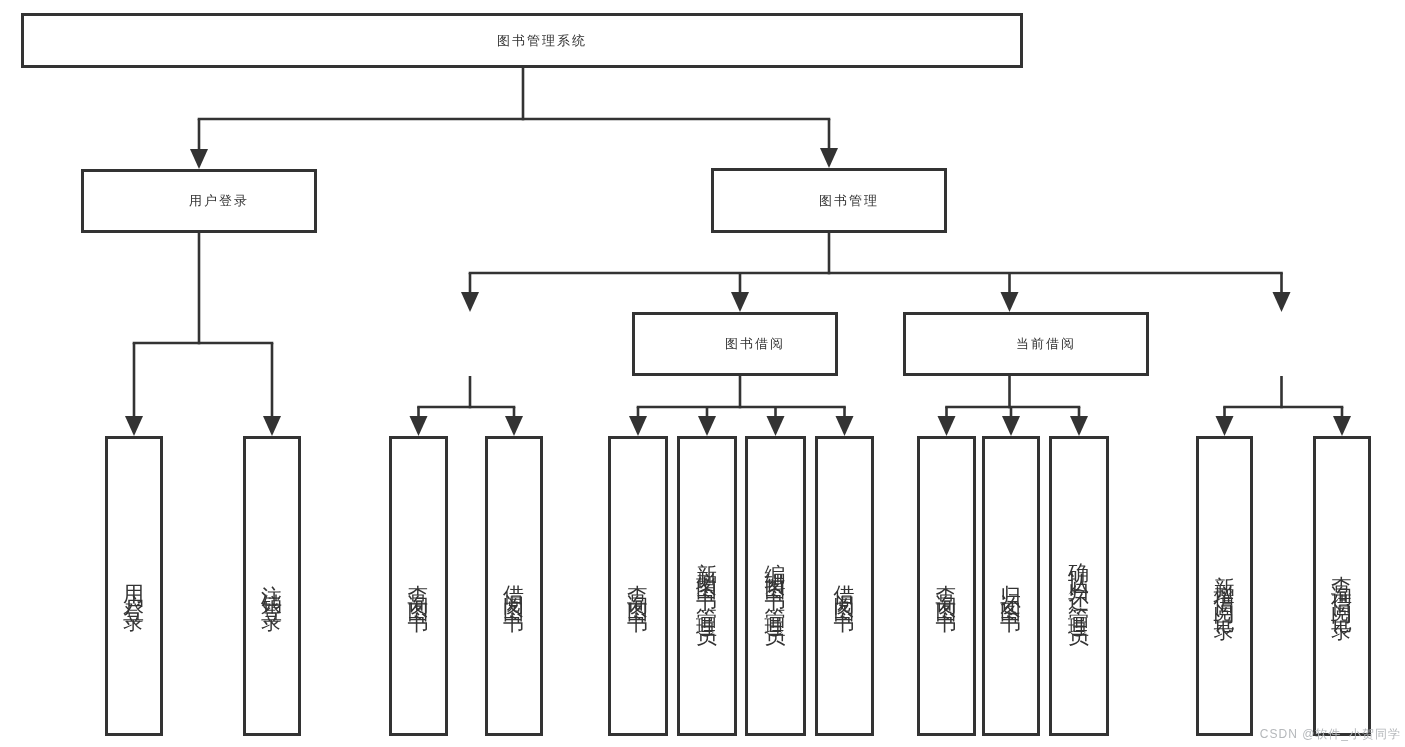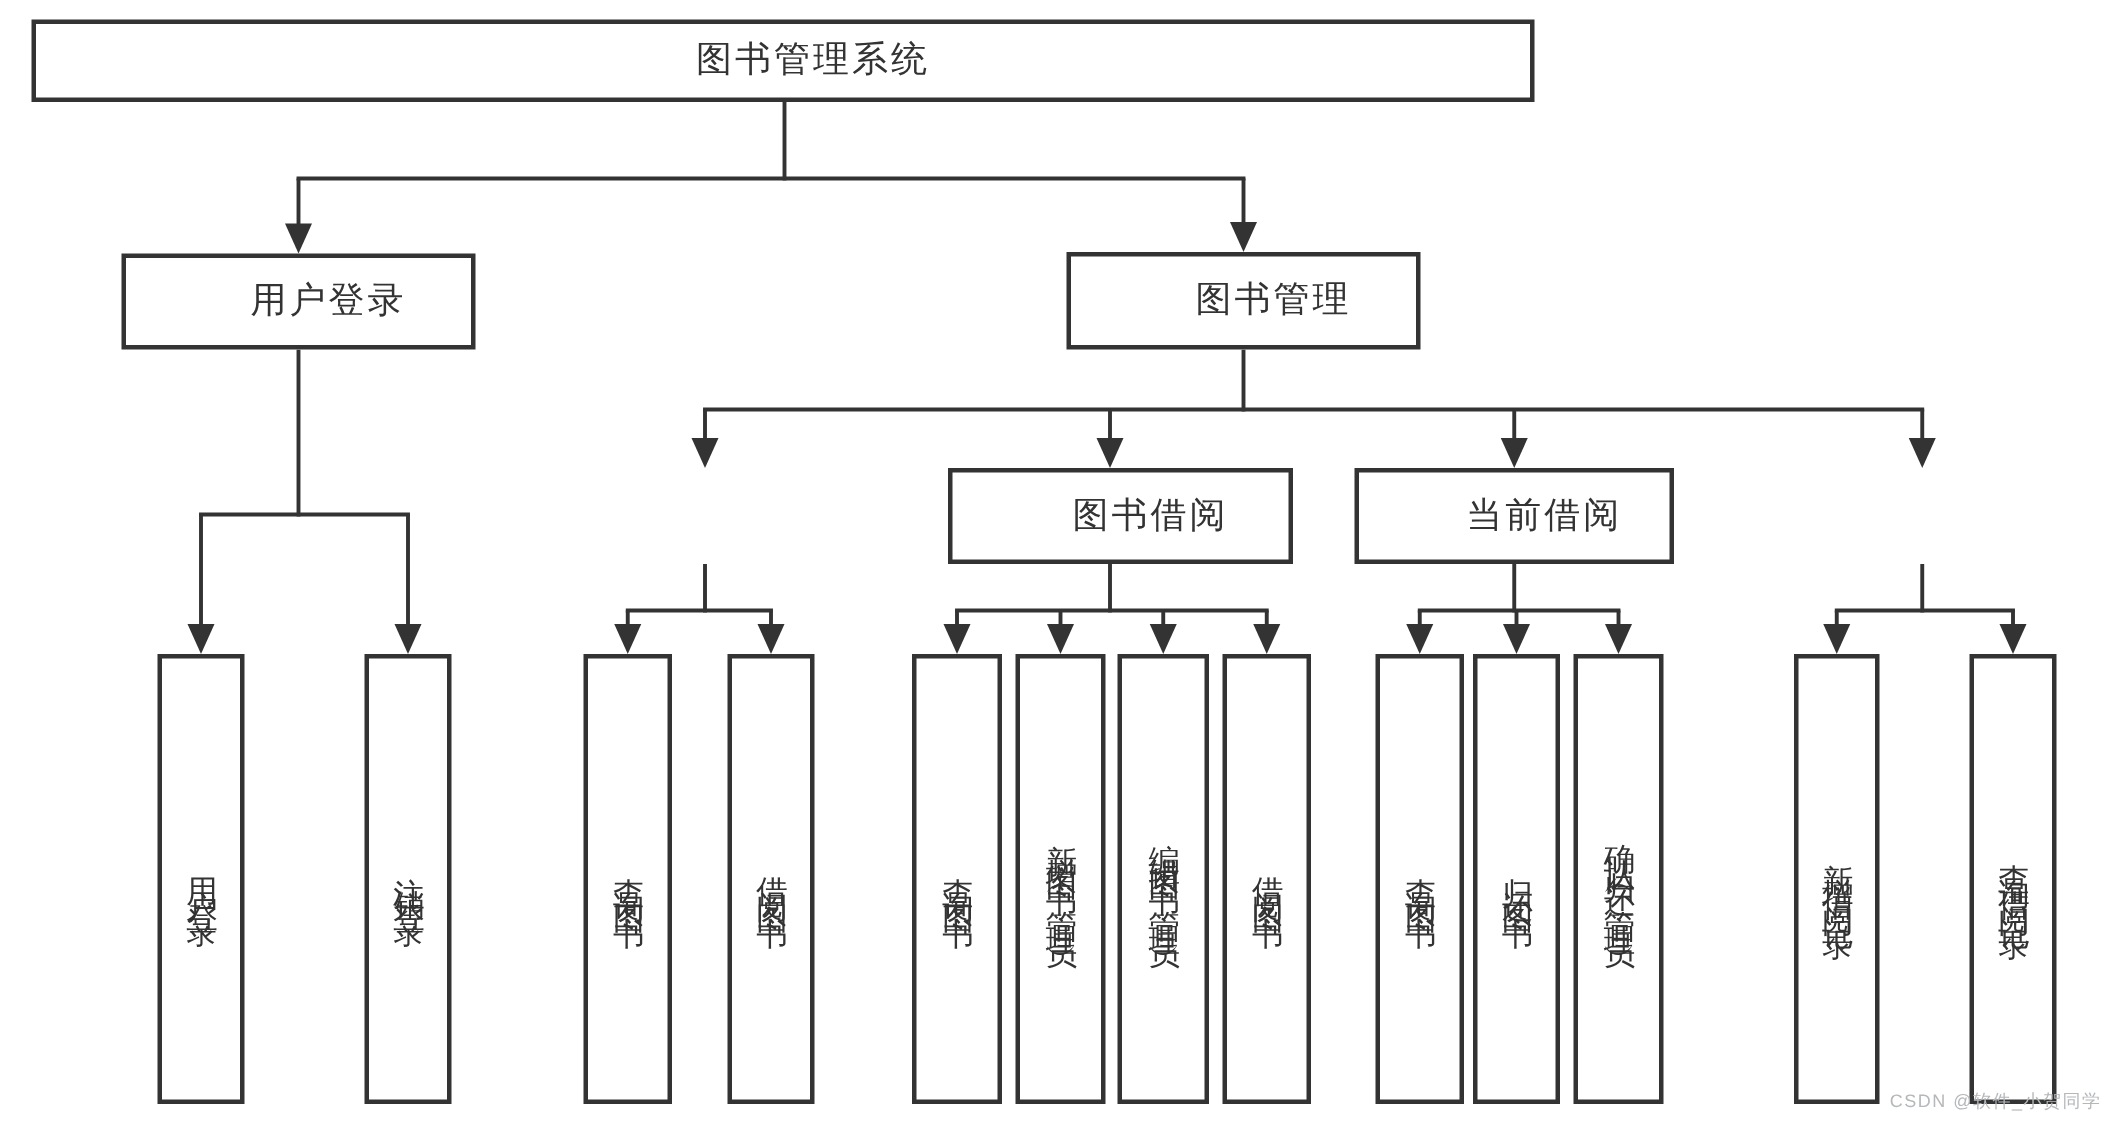--- a/index.html
+++ b/index.html
@@ -18,41 +18,41 @@
   }
   .connectors{position:absolute;left:0;top:0;pointer-events:none;}
   .connectors .c{stroke:var(--line);stroke-width:2.6;fill:none;}
   .connectors .ah{fill:var(--line);stroke:none;}
   .node{
     position:absolute;box-sizing:border-box;
     border:3px solid var(--line);
     background:#fff;
     display:flex;align-items:center;justify-content:center;
     color:var(--text);
-    font-size:24px;letter-spacing:2px;
+    font-size:13px;letter-spacing:2px;
     line-height:1.2;
     z-index:2;
     padding-left:40px;
   }
   .leaf{
     writing-mode:vertical-rl;
     text-orientation:mixed;
     letter-spacing:9px;
     font-size:21px;
     padding:8px 0;
   }
   
   #root{left:21px;top:13px;width:1002px;height:55px;}
   
   #b-user{left:81px;top:169px;width:236px;height:64px;}
   #b-mgmt{left:711px;top:168px;width:236px;height:65px;}
   
   #l2-recommend{left:363px;top:312px;width:214px;height:64px;}
-  #l2-borrow{left:632px;top:312px;width:230px;height:64px;}
-  #l2-current{left:903px;top:312px;width:213px;height:64px;}
+  #l2-borrow{left:632px;top:312px;width:206px;height:64px;}
+  #l2-current{left:903px;top:312px;width:246px;height:64px;}
   #l2-records{left:1173px;top:312px;width:217px;height:64px;}
   
   #leaf-1{left:105px;top:436px;width:58px;height:300px;}
   #leaf-2{left:243px;top:436px;width:58px;height:300px;}
   #leaf-3{left:389px;top:436px;width:59px;height:300px;}
   #leaf-4{left:485px;top:436px;width:58px;height:300px;}
   #leaf-5{left:608px;top:436px;width:60px;height:300px;}
   #leaf-6{left:677px;top:436px;width:60px;height:300px;}
   #leaf-7{left:745px;top:436px;width:61px;height:300px;}
   #leaf-8{left:815px;top:436px;width:59px;height:300px;}

